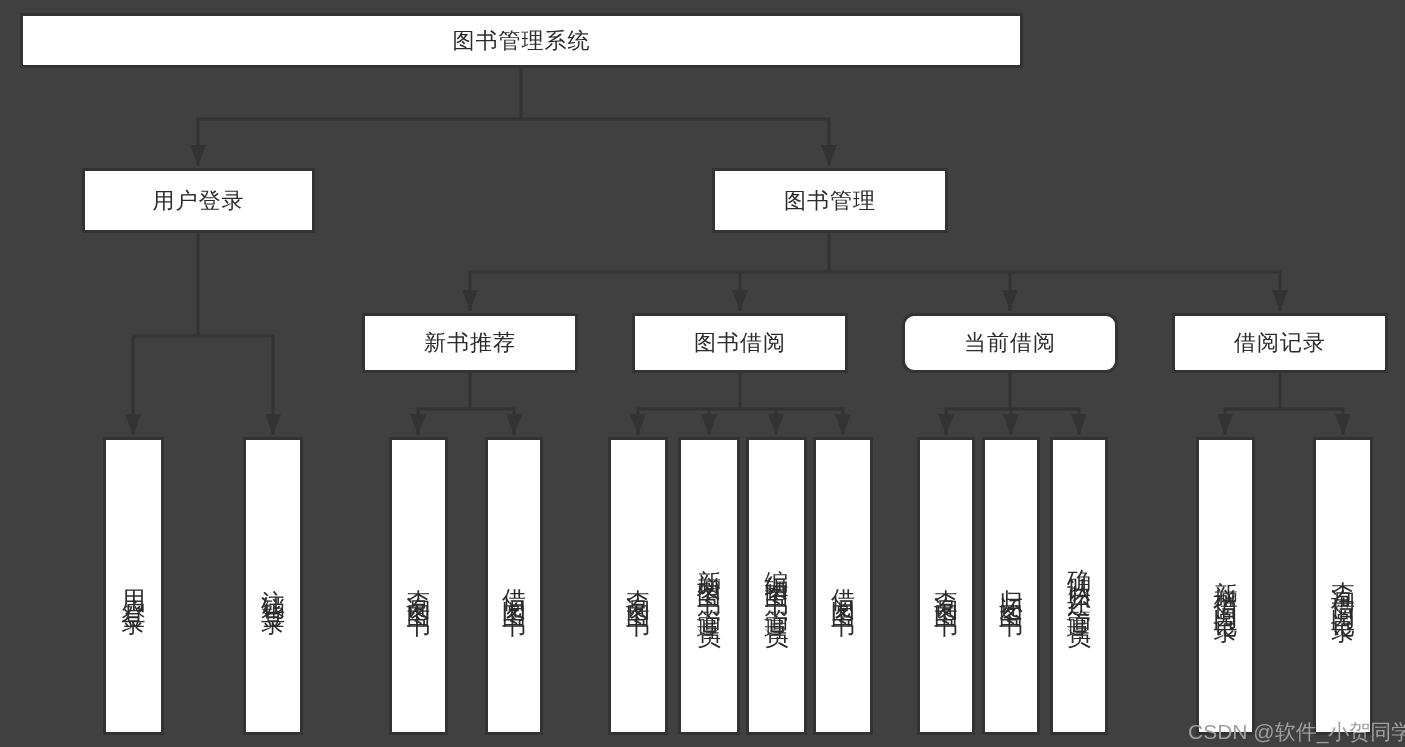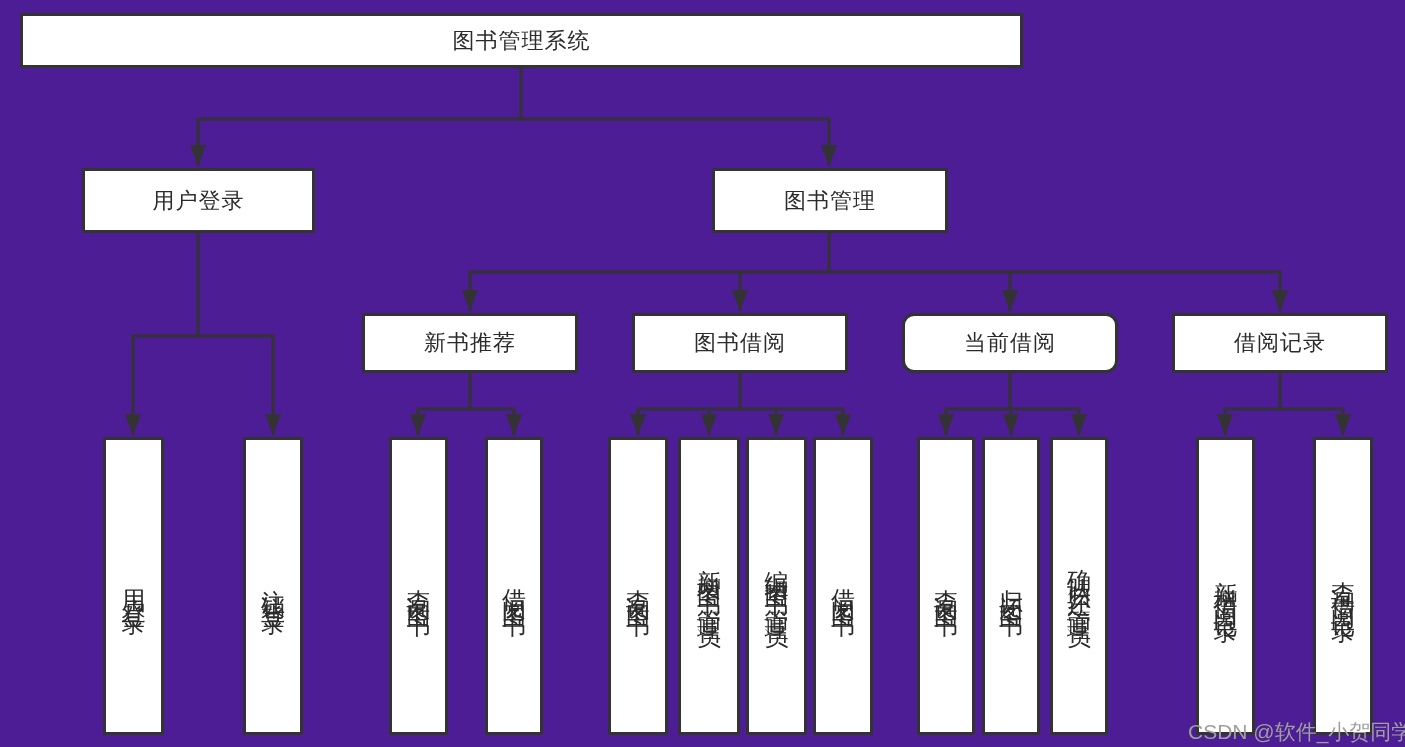--- a/index.html
+++ b/index.html
@@ -1,17 +1,17 @@
 <!DOCTYPE html>
 <html><head>
 <meta charset="utf-8">
 <style>
   html,body{margin:0;padding:0;background:#ffffff;}
   body{font-family:"Liberation Sans","DejaVu Sans",sans-serif;}
-  #stage{position:relative;width:1405px;height:747px;background:#4c1d95;overflow:hidden;}
+  #stage{position:relative;width:1405px;height:747px;background:#404040;overflow:hidden;}
   #connectors{position:absolute;left:0;top:0;width:1405px;height:747px;}
   .box{
     position:absolute;
     box-sizing:border-box;
     border:3px solid #333333;
     background:#ffffff;
     display:flex;
     align-items:center;
     justify-content:center;
     color:#2b2b2b;

